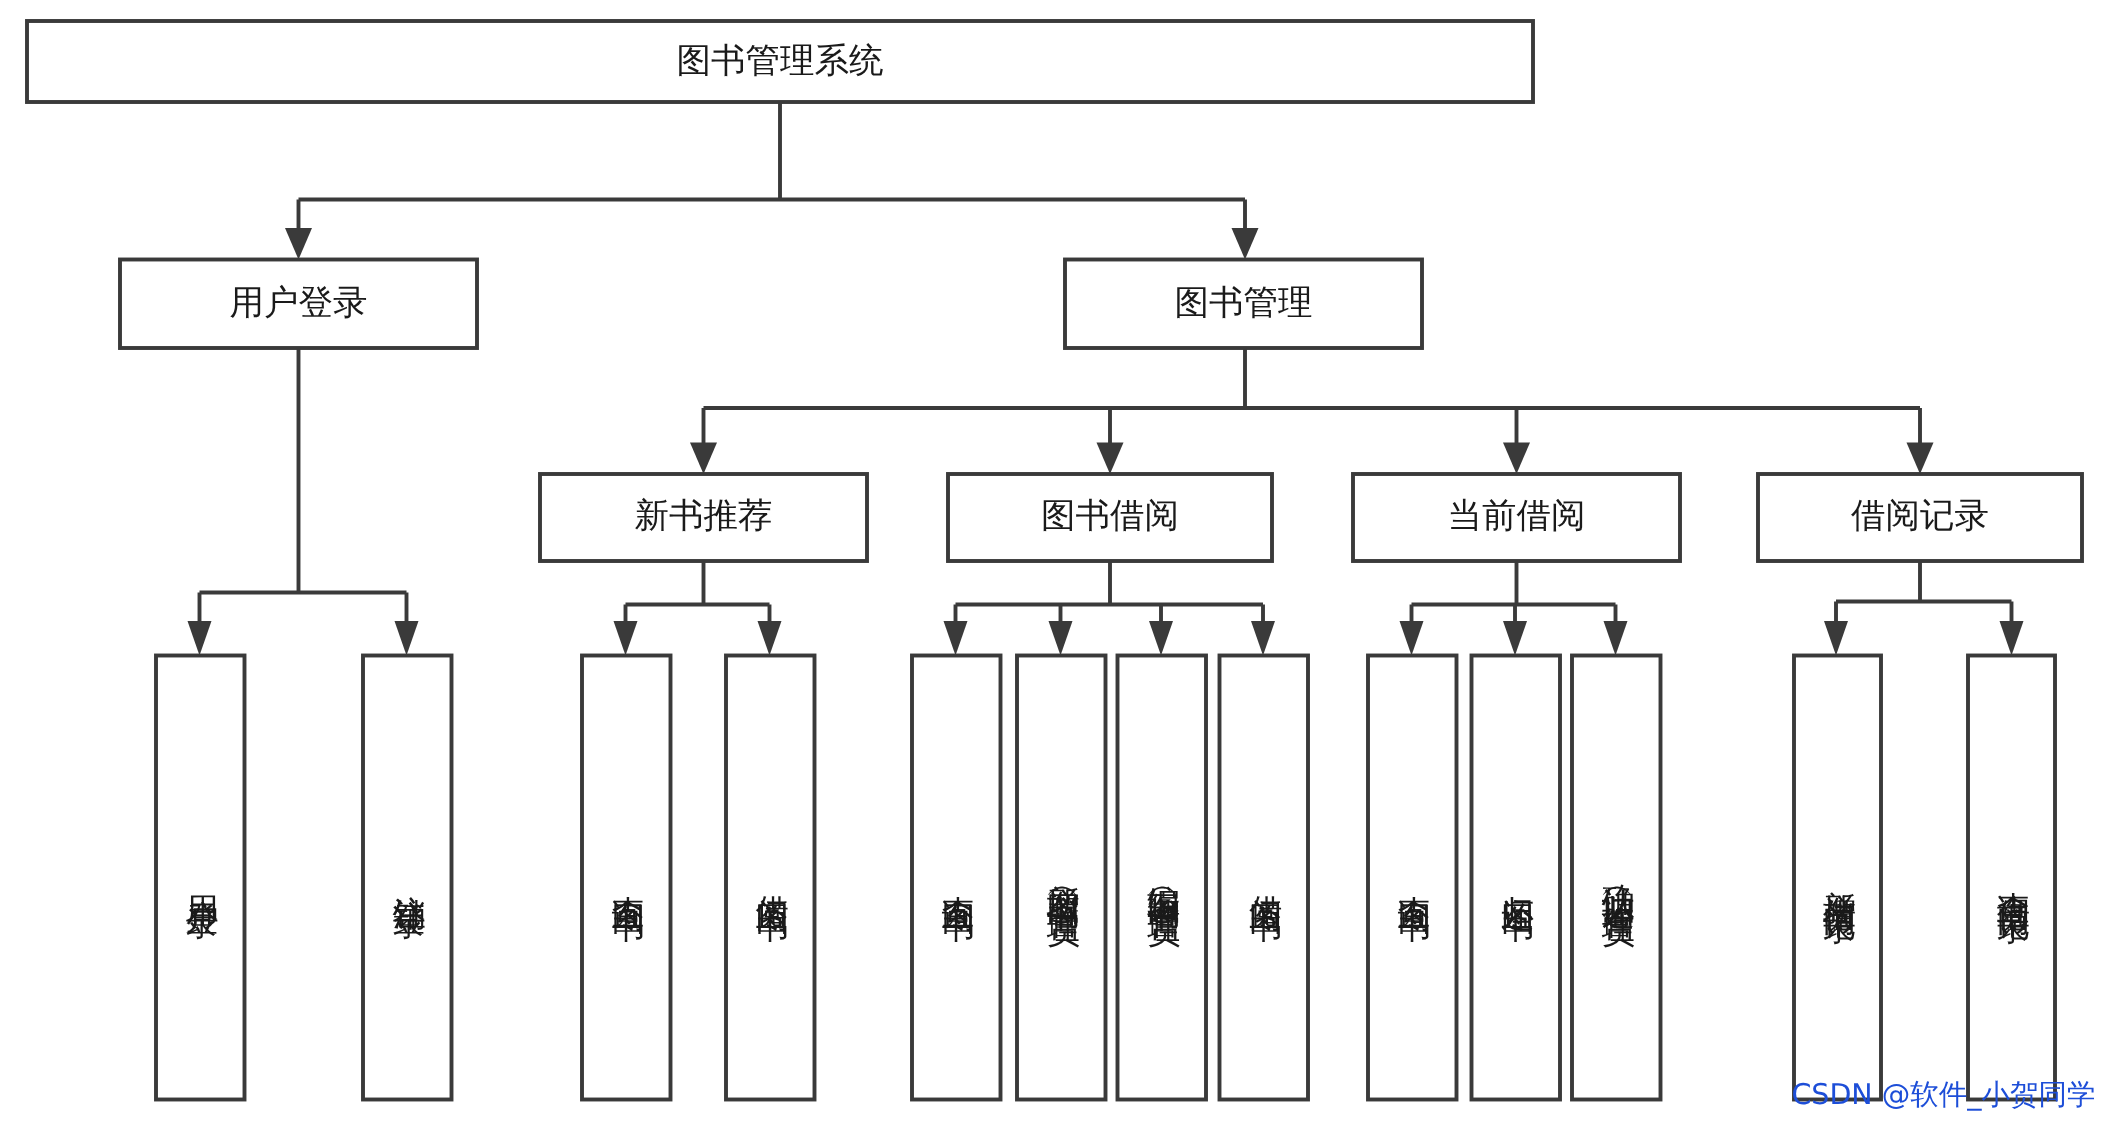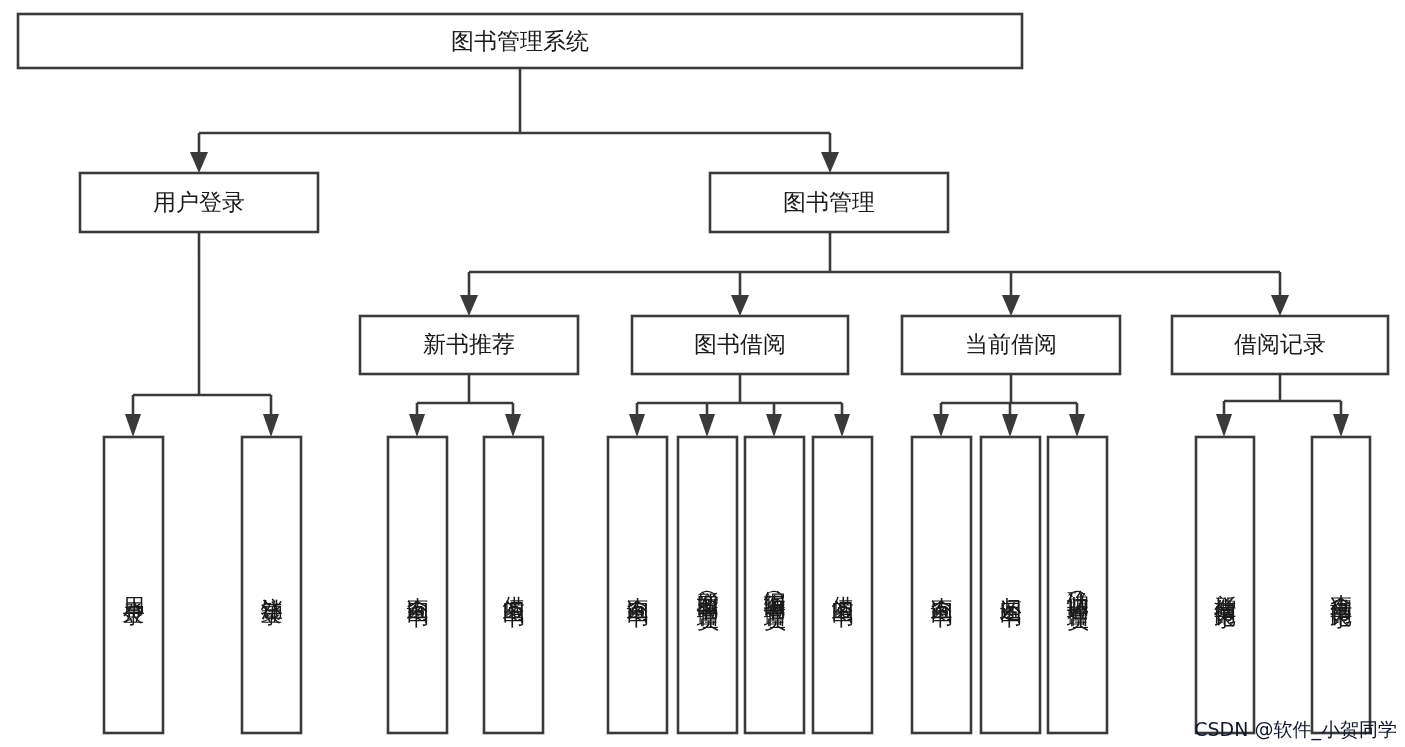--- a/index.html
+++ b/index.html
@@ -66,21 +66,21 @@
     color: #1a1a1a;
     white-space: nowrap;
     text-align: center;
   }
   .watermark {
     position: absolute;
     right: 8px;
     bottom: 4px;
     font-family: "DejaVu Sans", "Liberation Sans", sans-serif;
     font-size: 19px;
-    color: #0f172a;
+    color: #1d4ed8;
     white-space: nowrap;
     user-select: none;
   }
 </style>
 </head>
 <body>
 
 <div id="diagram-root">
 
   <svg id="flow" viewBox="0 0 1405 747">

